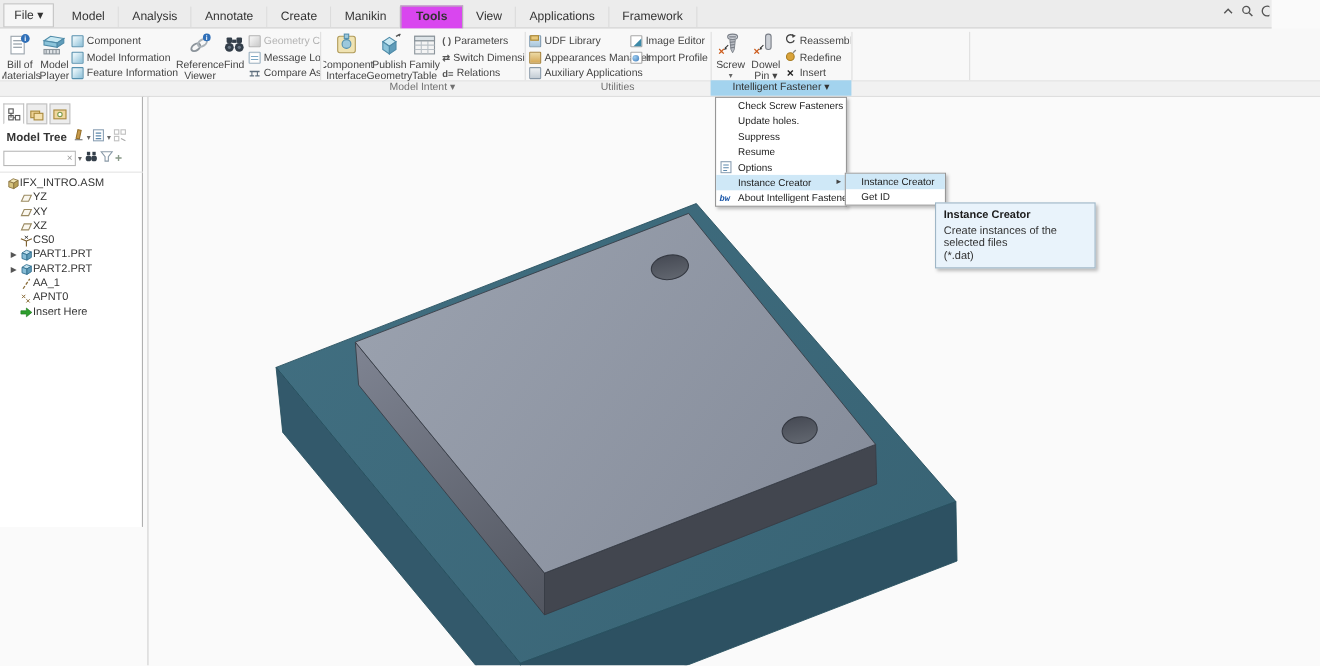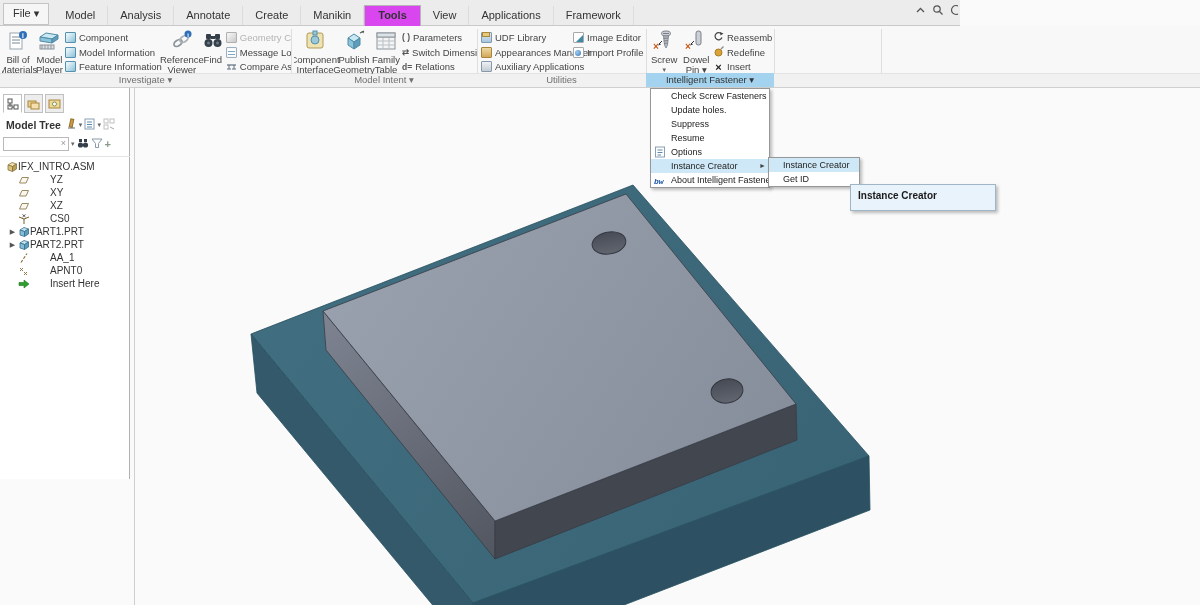--- a/index.html
+++ b/index.html
@@ -1,20 +1,20 @@
 <!DOCTYPE html>
 <html><head>
 <meta charset="utf-8">
 <style>
   * { margin:0; padding:0; box-sizing:border-box; }
   html,body { width:1200px; height:605px; overflow:hidden; font-family:"Liberation Sans",sans-serif; background:#fafafa; }
   .app { position:relative; width:1200px; height:605px; background:#fafafa; }
 
   
-  .tabbar { position:absolute; left:0; top:0; width:960px; height:26px; background:#ececec; border-bottom:1px solid #c9c9c9; }
+  .tabbar { position:absolute; left:0; top:0; width:1156px; height:26px; background:#ececec; border-bottom:1px solid #c9c9c9; }
   .tabs { position:absolute; left:3px; bottom:0; display:flex; align-items:flex-end; }
   .tab { position:relative; padding:3px 12px 4px; font-size:11px; color:#333; border-right:1px solid #dcdcdc; cursor:default; white-space:nowrap; }
   .tab.file { background:#f6f6f6; border:1px solid #c4c4c4; margin-right:4px; padding:3px 9px 4px; }
   .tab.active { background:#d946ef; border:1px solid #b5b5b5; border-bottom:none; padding:3px 13px 5px; margin-bottom:-1px; font-weight:bold; }
   .win-icons { position:absolute; right:2px; top:4px; display:flex; gap:6px; align-items:center; }
   .win-icons svg { display:block; }
 
   
   .ribbon { position:absolute; left:0; top:26px; width:1200px; height:62px; background:#f8f8f8; border-bottom:1px solid #cfcfcf; }
   .rsep { position:absolute; top:3px; height:44px; width:1px; background:#dedede; }
@@ -57,21 +57,21 @@
   .caret { font-size:7px; color:#666; }
   .searchrow { position:absolute; left:3px; top:48px; width:124px; height:16px; display:flex; align-items:center; gap:2px; }
   .searchbox { width:66px; height:14px; border:1px solid #b8b8b8; background:#fff; position:relative; display:flex; align-items:center; }
   .searchbox input { border:none; outline:none; width:52px; height:12px; font-size:9px; padding-left:2px; background:transparent; }
   .searchbox .clear { font-size:9px; color:#999; position:absolute; right:2px; top:0; }
   .panline { position:absolute; left:0; top:68px; width:130px; height:1px; background:#e4e4e4; }
   .tree { position:absolute; left:0; top:72px; width:130px; }
   .trow { display:flex; align-items:center; height:13px; font-size:10px; color:#333; white-space:nowrap; cursor:default; }
   .trow .arrow { width:9px; font-size:7px; color:#555; text-align:center; flex:0 0 9px; }
   .trow .tic { width:13px; display:flex; justify-content:center; flex:0 0 13px; }
-  .ind1 { padding-left:5px; } .ind2 { padding-left:17px;gap:20px; } .ind2a { padding-left:8px; }
+  .ind1 { padding-left:5px; } .ind2 { padding-left:17px; } .ind2a { padding-left:8px; }
 
   
   .menu { position:absolute; left:650px; top:88px; width:120px; background:#fff; border:1px solid #979797; box-shadow:2px 2px 3px rgba(0,0,0,.25); z-index:10; }
   .mrow { position:relative; height:14px; line-height:14px; font-size:9px; color:#222; padding-left:20px; white-space:nowrap; cursor:default; }
   .mrow.hl { background:#cfe8f7; }
   .mrow .micon { position:absolute; left:3px; top:1px; width:12px; height:12px;font-family:Liberation Mono, monospace; }
   .mrow .subarrow { position:absolute; right:3px; top:0; font-size:7px; color:#444; }
   .bw { font-size:8px; font-weight:bold; font-style:italic; color:#1a56a8; }
   .submenu { position:absolute; left:768px; top:157px; width:92px; background:#fff; border:1px solid #979797; box-shadow:2px 2px 3px rgba(0,0,0,.25); z-index:11; }
   .smrow { height:14px; line-height:14px; font-size:9px; color:#222; padding-left:14px; white-space:nowrap; cursor:default; }
@@ -211,21 +211,20 @@
                 <line x1="1" y1="5" x2="10" y2="5" stroke="#60707e" stroke-width="1.2"></line>
                 <line x1="3" y1="5" x2="3" y2="9" stroke="#60707e"></line>
                 <line x1="8" y1="5" x2="8" y2="9" stroke="#60707e"></line>
                 <line x1="1" y1="9" x2="5" y2="9" stroke="#60707e"></line>
                 <line x1="6" y1="9" x2="10" y2="9" stroke="#60707e"></line>
               </svg></span>
             <span>Compare Assembly</span>
           </div>
       </div>
     </div>
-    <div class="glabel" style="left:0;width:291px">Investigate ▾</div>
 
     <div class="gbody" style="left:294px;width:183px">
       <div class="bigbtn" style="width:42px">
         <span class="bicon">
             <svg width="22" height="22" viewBox="0 0 22 22">
               <rect x="3" y="3" width="16" height="15" rx="2" fill="#f0e3b2" stroke="#b09a58"></rect>
               <circle cx="11" cy="10" r="4" fill="#9cc8dc" stroke="#5590ae"></circle>
               <rect x="9" y="1" width="4" height="4" fill="#9cc8dc" stroke="#5590ae"></rect>
             </svg>
           </span>
@@ -586,15 +585,19 @@
     </div>
   </div>
 
   <div class="submenu">
     <div class="smrow hl"><span>Instance Creator</span></div>
     <div class="smrow"><span>Get ID</span></div>
   </div>
 
   <div class="tooltip">
     <div class="tt-title">Instance Creator</div>
+    <div class="tt-body">
+      <span>Create instances of the selected files</span><br>
+      <span>(*.dat)</span>
+    </div>
   </div>
 
 </div>
 
 </body></html>

